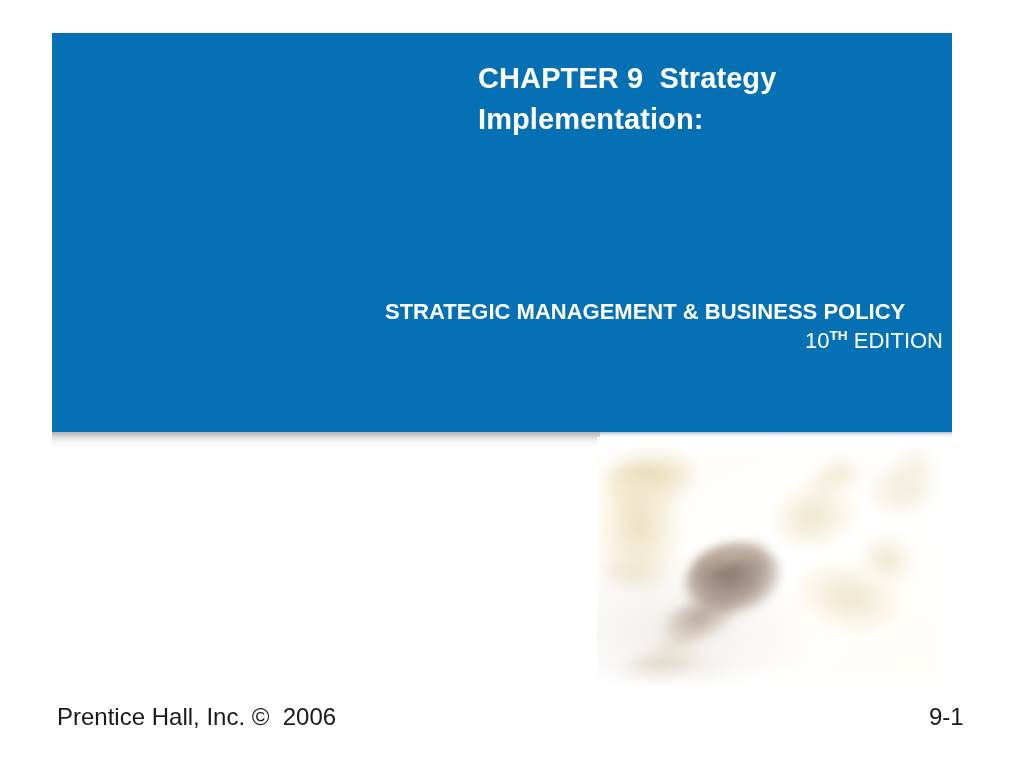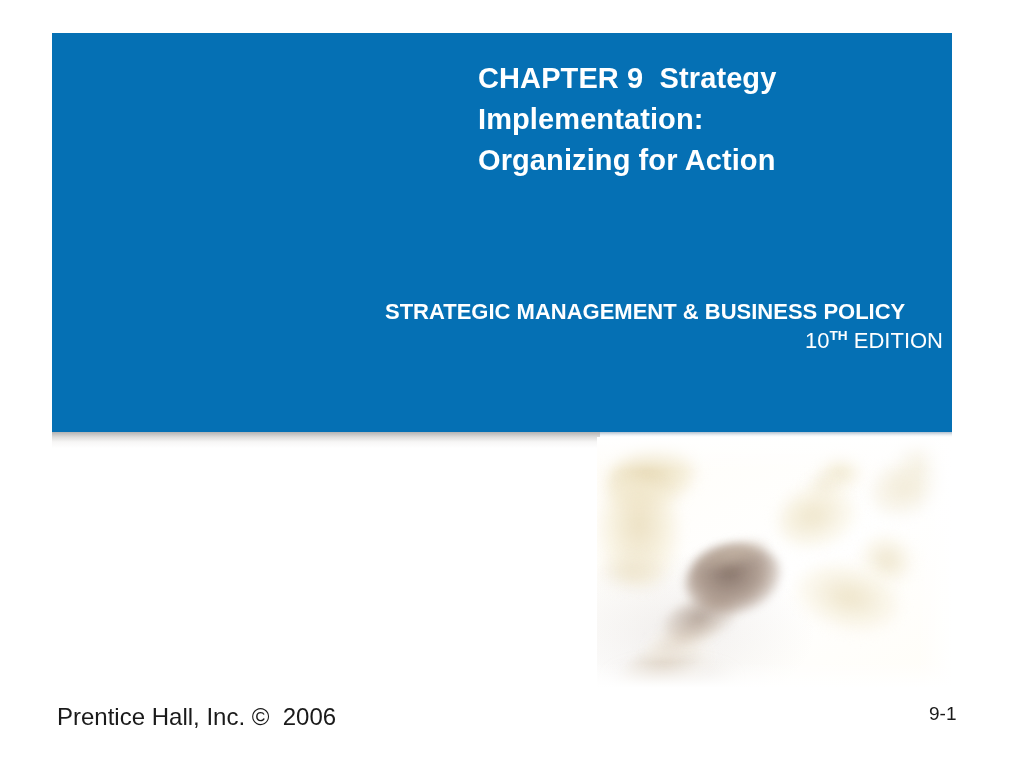--- a/index.html
+++ b/index.html
@@ -250,38 +250,37 @@
     font-size: 24px;
     color: #1a1a1a;
     white-space: pre;
   }
   .footer-pagenum {
     position: absolute;
     left: 929px;
     top: 703px;
     width: 60px;
     text-align: left;
-    font-size: 19px;
+    font-size: 24px;
     color: #1a1a1a;
     white-space: pre;
   }
 </style>
 </head>
 <body>
 
 <div class="slide">
 
   <div class="title-banner"></div>
   <div class="banner-shadow"></div>
   <div class="banner-shadow-right"></div>
 
   <div class="chapter-title">
     <span class="line">CHAPTER 9  Strategy</span>
     <span class="line">Implementation:</span>
-    <span class="line">Organizing for Action</span>
   </div>
 
   <div class="book-block">
     <div class="book-title">STRATEGIC MANAGEMENT &amp; BUSINESS POLICY</div>
     <div class="book-edition"><span>10</span><sup>TH</sup><span> EDITION</span></div>
   </div>
 
   <div class="chess-photo">
     <div class="bg"></div>
     <div class="pc pc-knight-head"></div>

